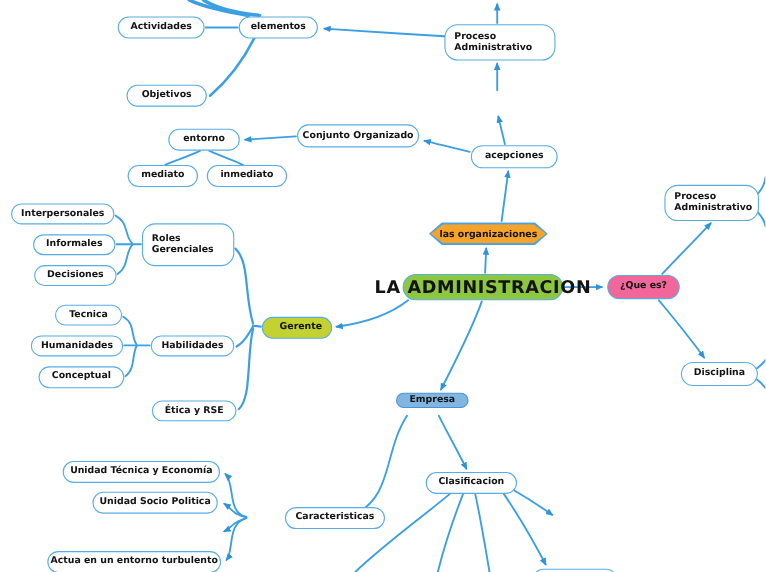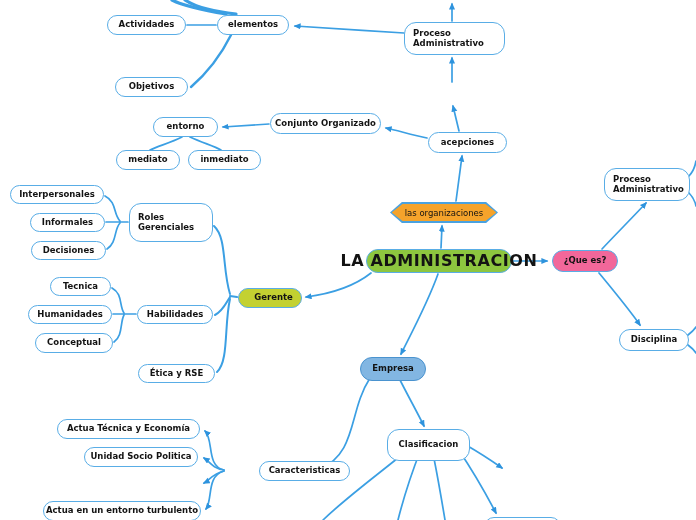--- a/index.html
+++ b/index.html
@@ -29,21 +29,21 @@
   }
   .hexa .hx-outer{
     position:absolute;inset:0;background:#4aa2e0;
     clip-path:polygon(11% 0,89% 0,100% 50%,89% 100%,11% 100%,0 50%);
   }
   .hexa .hx-inner{
     position:absolute;inset:1.6px;background:#f5a32b;
     clip-path:polygon(11% 0,89% 0,100% 50%,89% 100%,11% 100%,0 50%);
   }
   .hexa .hx-label{
-    position:relative;font-size:8.5px;font-weight:normal;color:#131313;white-space:nowrap;
+    position:relative;font-size:8.5px;font-weight:bold;color:#131313;white-space:nowrap;
   }
 </style>
 </head>
 <body>
 
 <div id="canvas">
 
   <svg id="wires" viewBox="0 0 696 520" xmlns="http://www.w3.org/2000/svg">
     <defs>
       <marker id="arw" markerWidth="8" markerHeight="8" refX="5.6" refY="3" orient="auto" markerUnits="userSpaceOnUse">
@@ -129,21 +129,21 @@
     <span class="hx-outer"></span>
     <span class="hx-inner"></span>
     <span class="hx-label">las organizaciones</span>
   </div>
   <div class="node root" style="left:366px;top:249px;width:146px;height:24px;">LA ADMINISTRACION</div>
   <div class="node pink" style="left:552px;top:250px;width:66px;height:22px;">¿Que es?</div>
 
   <div class="node wrap" style="left:604px;top:168px;width:86px;height:33px;">Proceso Administrativo</div>
   <div class="node" style="left:619px;top:329px;width:70px;height:22px;">Disciplina</div>
 
-  <div class="node blue" style="left:360px;top:357px;width:66px;height:24px;">Empresa</div>
-  <div class="node" style="left:387px;top:429px;width:83px;height:32px;">Clasificacion</div>
+  <div class="node blue" style="left:360px;top:357px;width:66px;height:14px;">Empresa</div>
+  <div class="node" style="left:387px;top:429px;width:83px;height:20px;">Clasificacion</div>
   <div class="node" style="left:225px;top:461px;width:91px;height:20px;margin-left:34px;">Caracteristicas</div>
-  <div class="node" style="left:57px;top:419px;width:143px;height:20px;">Actua Técnica y Economía</div>
+  <div class="node" style="left:57px;top:419px;width:143px;height:20px;">Unidad Técnica y Economía</div>
   <div class="node" style="left:84px;top:447px;width:114px;height:20px;">Unidad Socio Politica</div>
   <div class="node" style="left:43px;top:501px;width:158px;height:20px;">Actua en un entorno turbulento</div>
   <div class="node" style="left:484px;top:517px;width:77px;height:20px;"></div>
 
 </div>
 
 </body></html>

